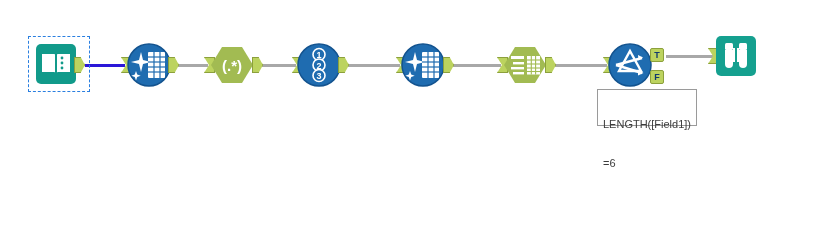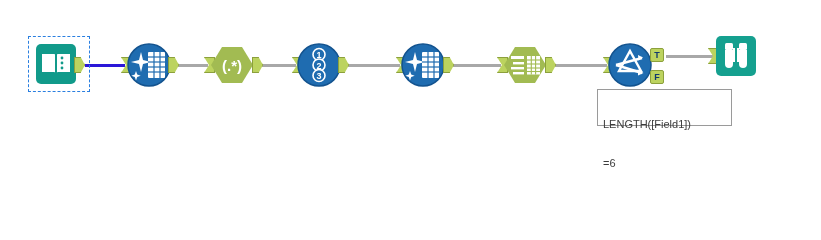--- a/index.html
+++ b/index.html
@@ -231,18 +231,18 @@
         <rect x="11" y="9" width="8" height="7" rx="1.5"></rect>
         <rect x="25" y="9" width="8" height="7" rx="1.5"></rect>
         <path d="M11 16 h8 v14 a4 4 0 0 1 -8 0 z"></path>
         <path d="M25 16 h8 v14 a4 4 0 0 1 -8 0 z"></path>
         <rect x="19" y="14" width="6" height="14"></rect>
       </g>
       <rect x="21" y="9" width="2" height="21" fill="#15a08f"></rect>
     </svg>
   </div>
 
-  <div class="annotation" style="left:597px; top:89px; width:135px; height:37px;">
+  <div class="annotation" style="left:597px; top:89px; width:100px; height:37px;">
     <div>LENGTH([Field1])</div>
     <div>=6</div>
   </div>
 
 </div>
 
 </body></html>

